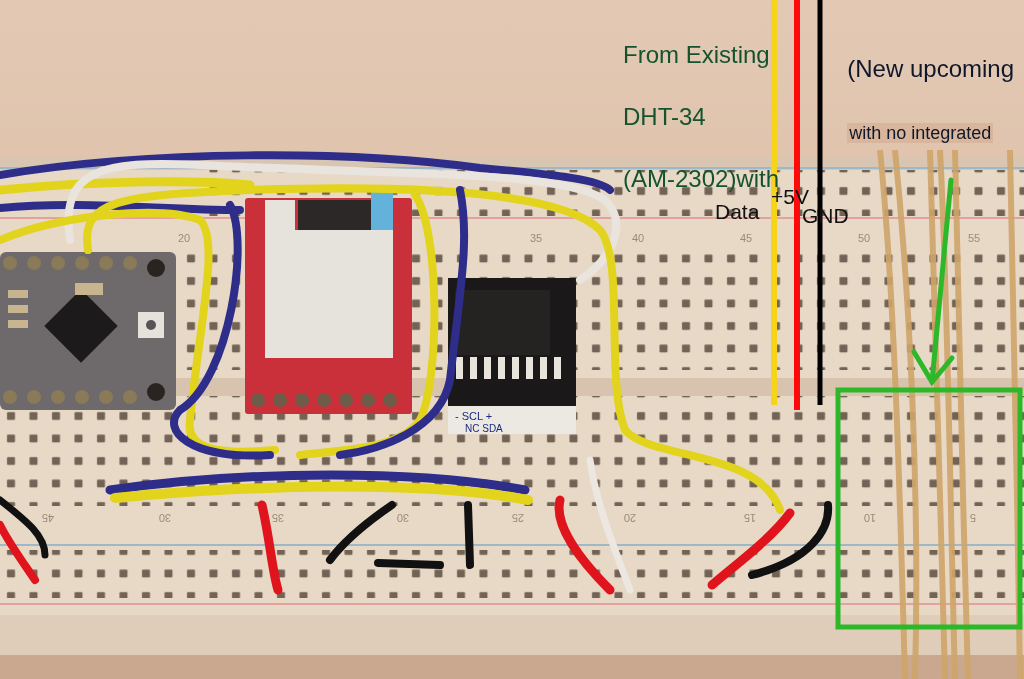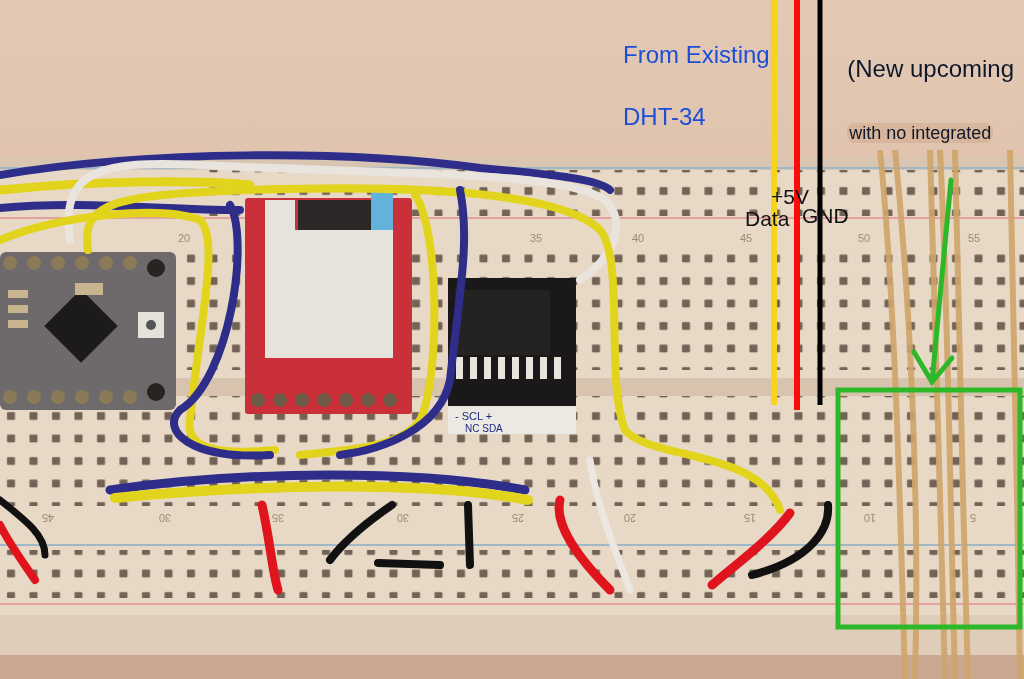--- a/index.html
+++ b/index.html
@@ -4,28 +4,28 @@
 <style>
   html, body { margin: 0; padding: 0; }
   body {
     width: 1024px; height: 679px; overflow: hidden; position: relative;
     background: #d9b8a0;
     font-family: "Liberation Sans", sans-serif;
   }
   #scene { position: absolute; left: 0; top: 0; width: 1024px; height: 679px; }
   .annot { position: absolute; white-space: pre-line; }
   #note-left {
-    left: 623px; top: 8px; font-size: 24px; line-height: 31px; color: #1d4ed8;
+    left: 623px; top: 8px; font-size: 24px; line-height: 31px; color: #14532d;
   }
   #note-right {
     right: 10px; top: 22px; font-size: 24px; line-height: 31px; color: #0f172a;
   }
-  #note-right .small { font-size: 18px; background: rgba(210,170,140,0.55); padding: 0 2px; border-radius: 8px; }
+  #note-right .small { font-size: 18px; background: rgba(210,170,140,0.55); padding: 0 2px; }
   .pinlabel { position: absolute; font-size: 21px; color: #111; }
-  #lbl-data { left: 745px; top: 200px; margin-top: 7px; }
+  #lbl-data { left: 715px; top: 200px; }
   #lbl-5v { left: 771px; top: 185px; }
   #lbl-gnd { left: 802px; top: 204px; }
 </style>
 </head>
 <body>
 
 <svg id="scene" width="1024" height="679" viewBox="0 0 1024 679">
   <defs>
     <pattern id="holes" x="0" y="0" width="22.5" height="22.5" patternUnits="userSpaceOnUse">
       <rect x="7" y="7" width="8" height="8" rx="1" fill="#4a3c30" opacity="0.75"></rect>
@@ -181,20 +181,21 @@
   <g stroke="#2db82a" stroke-width="5" fill="none" stroke-linecap="round">
     <line x1="951" y1="180" x2="932" y2="382"></line>
     <polyline points="914,352 932,382 952,358"></polyline>
   </g>
   <rect x="838" y="390" width="182" height="237" fill="none" stroke="#2db82a" stroke-width="5"></rect>
 </svg>
 
 <div id="note-left" class="annot">
   <div>From Existing</div>
   <div>DHT-34</div>
+  <div>(AM-2302)with</div>
 </div>
 
 <div id="note-right" class="annot">
   <div>(New upcoming</div>
   <div><span class="small">with no integrated</span></div>
 </div>
 
 <div id="lbl-data" class="pinlabel">Data</div>
 <div id="lbl-5v" class="pinlabel">+5V</div>
 <div id="lbl-gnd" class="pinlabel">GND</div>

